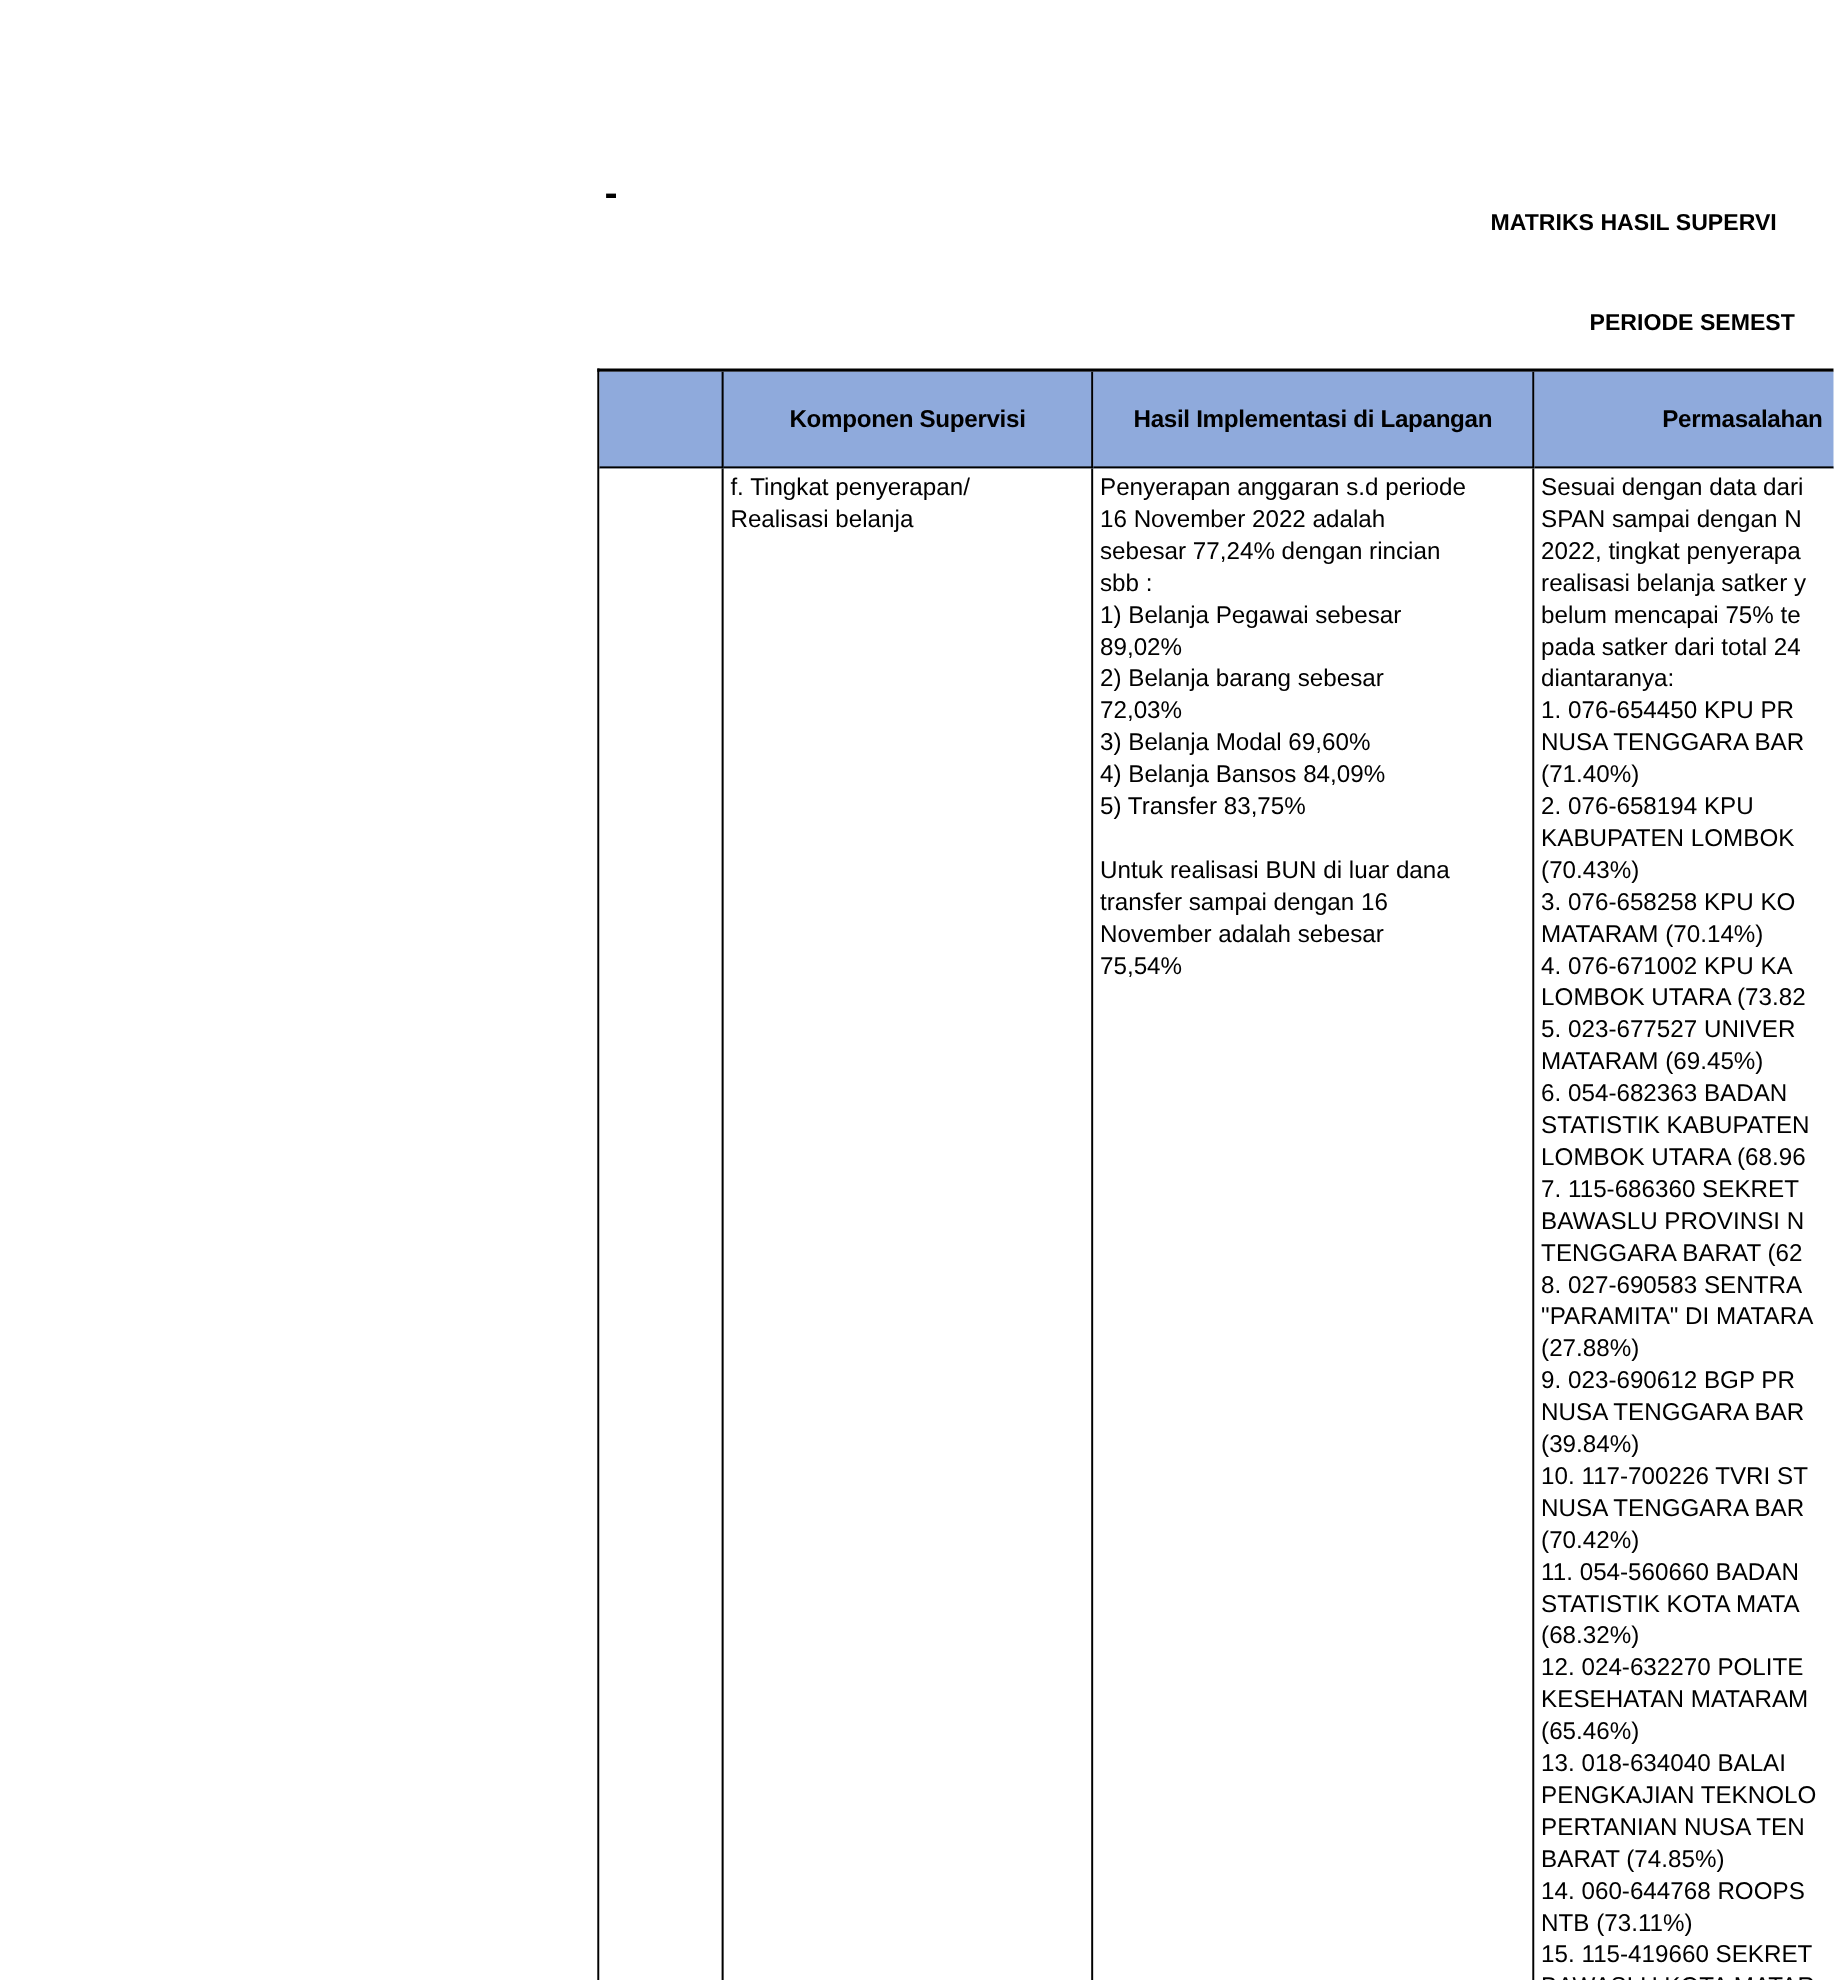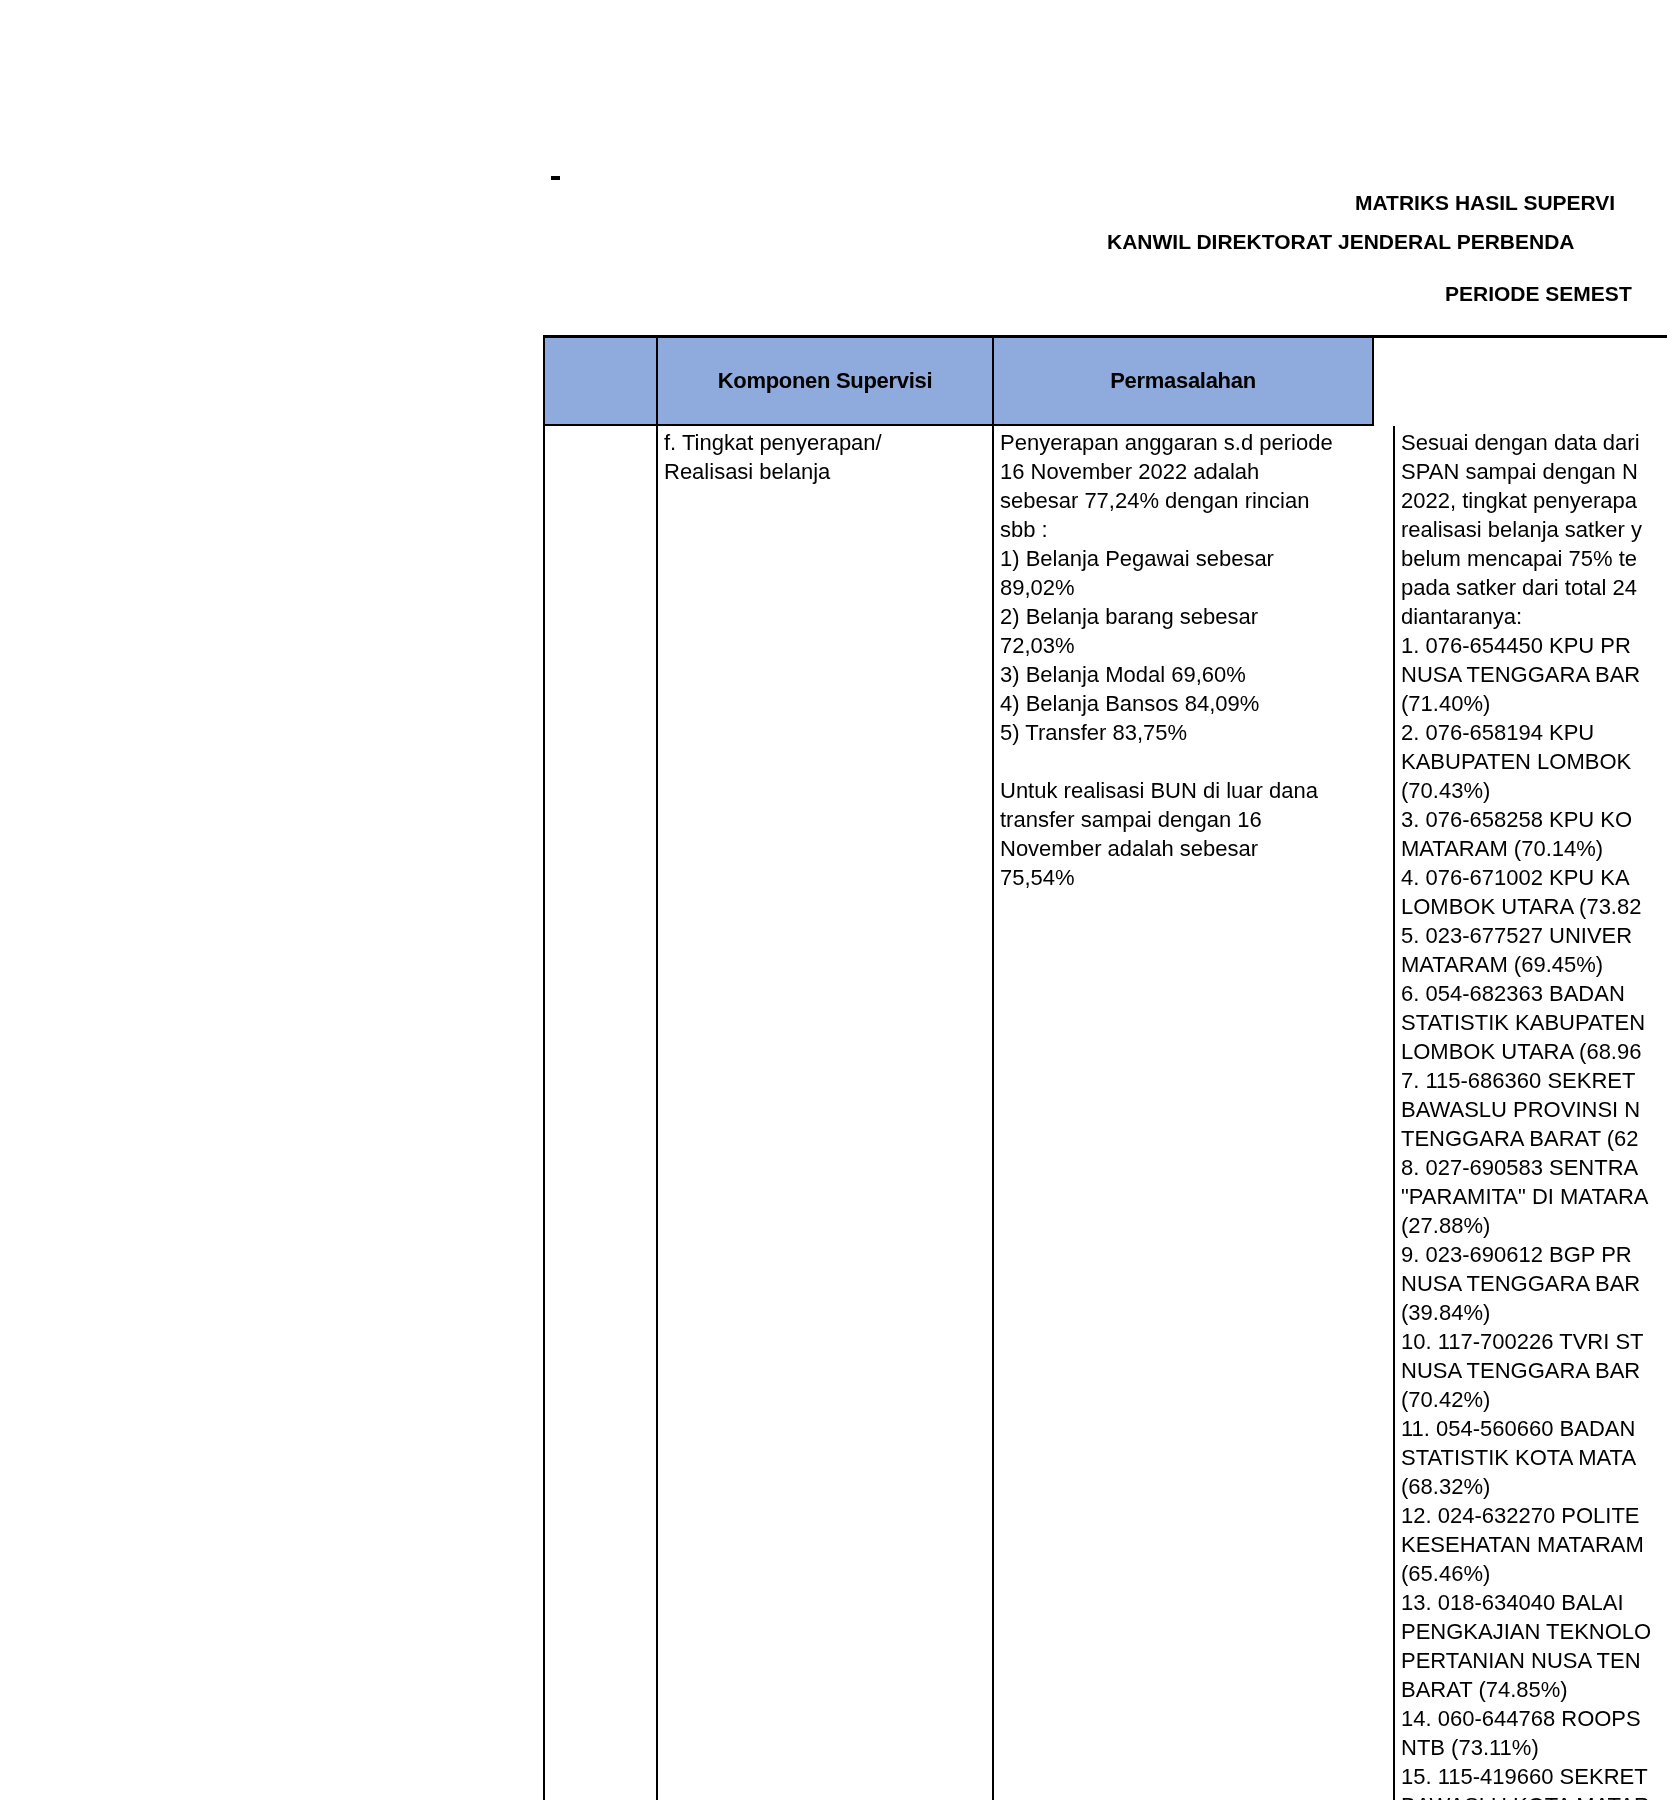--- a/index.html
+++ b/index.html
@@ -66,28 +66,28 @@
   .w-permasalahan{width:380px;}
 </style>
 </head>
 <body>
 
 <div class="page">
 
   <div class="dash-mark"></div>
 
   <div id="title-1" class="title">MATRIKS HASIL SUPERVI</div>
-  <div id="title-2" class="title">KANWIL DIREKTORAT JENDERAL PERBENDA</div>
   <div id="title-3" class="title">PERIODE SEMEST</div>
 
   <div class="matrix-table">
 
     <div class="hrow">
       <div class="cell hcell w-no"></div>
       <div class="cell hcell w-komponen">Komponen Supervisi</div>
+      <div class="cell hcell w-hasil">Hasil Implementasi di Lapangan</div>
       <div class="cell hcell w-permasalahan">Permasalahan</div>
     </div>
 
     <div class="brow">
       <div class="cell bcell w-no"></div>
       <div class="cell bcell w-komponen">f. Tingkat penyerapan/
 Realisasi belanja</div>
       <div class="cell bcell w-hasil">Penyerapan anggaran s.d periode
 16 November 2022 adalah
 sebesar 77,24% dengan rincian

